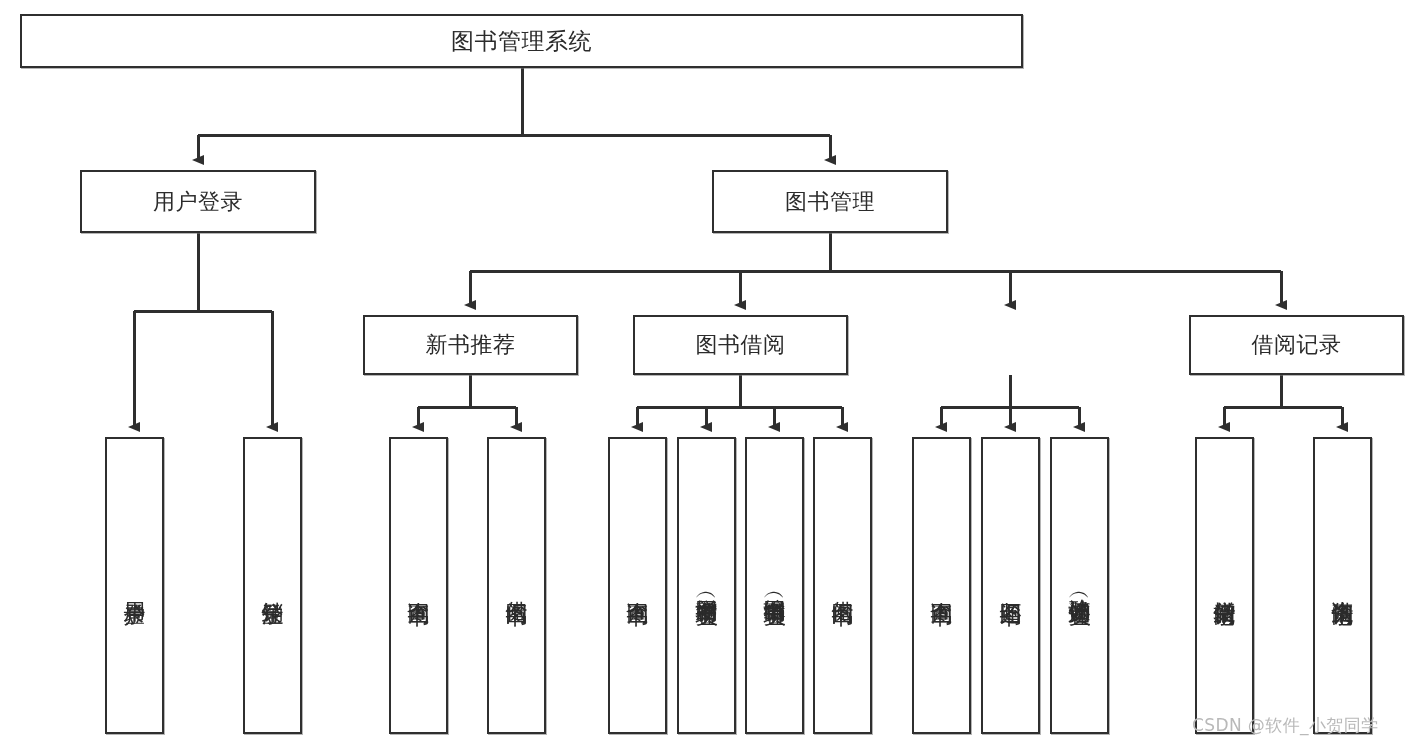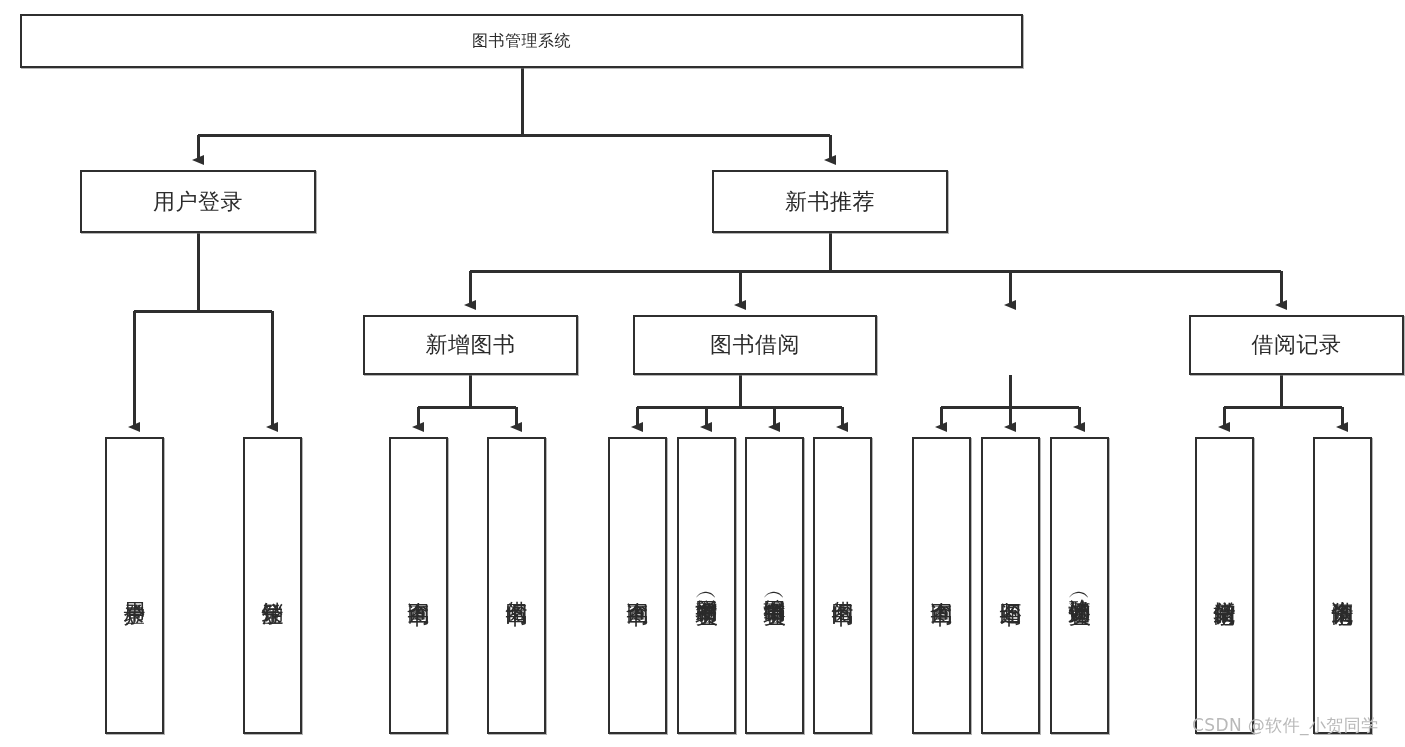--- a/index.html
+++ b/index.html
@@ -38,21 +38,21 @@
     align-items: center;
     justify-content: center;
     overflow: hidden;
   }
   .node .label {
     color: #2b2b2b;
     letter-spacing: 0.5px;
     white-space: nowrap;
     text-align: center;
   }
-  .node.root .label   { font-size: 16px; text-align: right; }
+  .node.root .label   { font-size: 23px; text-align: right; }
   .node.level2 .label { font-size: 22px; }
   .node.level3 .label { font-size: 22px; }
 
   
   .node.leaf {
     align-items: center;
     justify-content: center;
   }
   .node.leaf .label {
     font-size: 22px;
@@ -130,27 +130,27 @@
   </svg>
 
   <div class="node root" style="left:20px; top:14px; width:1003px; height:54px;">
     <span class="label">图书管理系统</span>
   </div>
 
   <div class="node level2" style="left:80px; top:170px; width:236px; height:63px;">
     <span class="label">用户登录</span>
   </div>
   <div class="node level2" style="left:712px; top:170px; width:236px; height:63px;">
+    <span class="label">图书管理</span>
+  </div>
+
+  <div class="node level3" style="left:363px; top:315px; width:215px; height:60px;">
     <span class="label">新书推荐</span>
   </div>
-
-  <div class="node level3" style="left:363px; top:315px; width:215px; height:60px;">
-    <span class="label">新增图书</span>
-  </div>
-  <div class="node level3" style="left:633px; top:315px; width:244px; height:60px;">
+  <div class="node level3" style="left:633px; top:315px; width:215px; height:60px;">
     <span class="label">图书借阅</span>
   </div>
   <div class="node level3" style="left:1173px; top:315px; width:215px; height:60px;margin-left:16px;">
     <span class="label">借阅记录</span>
   </div>
 
   <div class="node leaf" style="left:105px; top:437px; width:59px; height:297px;">
     <span class="label">用户登录</span>
   </div>
   <div class="node leaf" style="left:243px; top:437px; width:59px; height:297px;">

